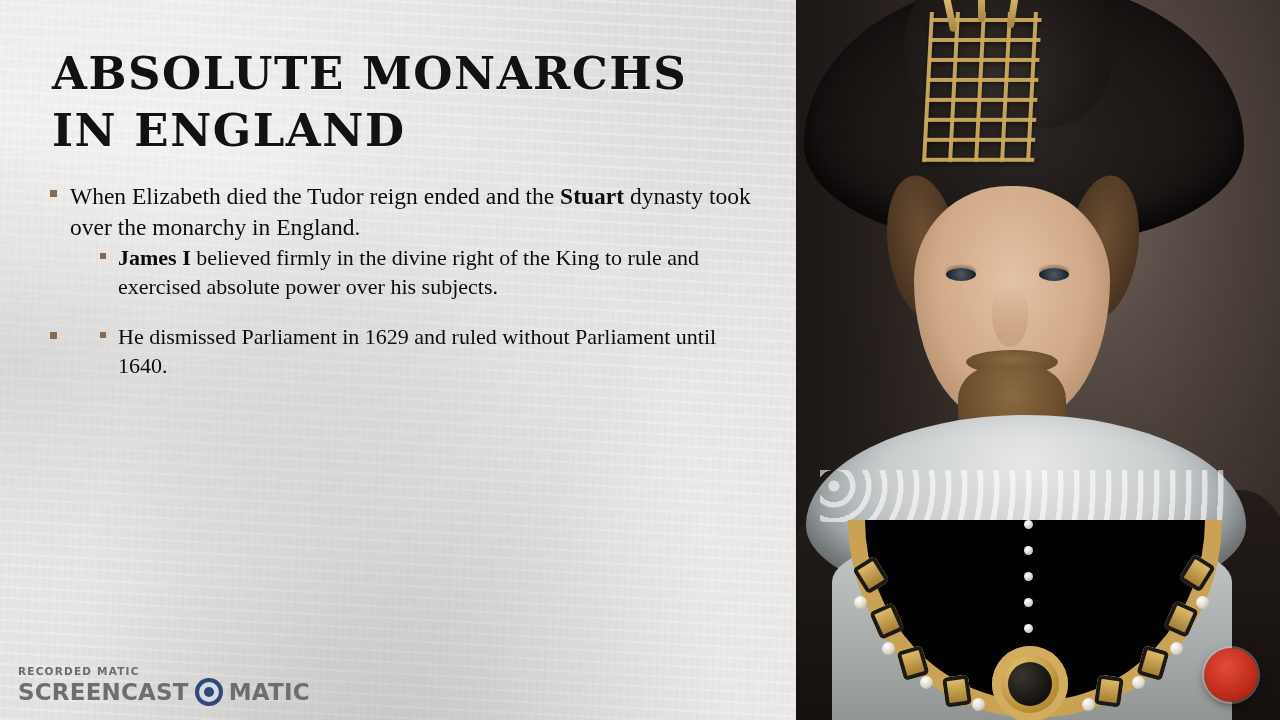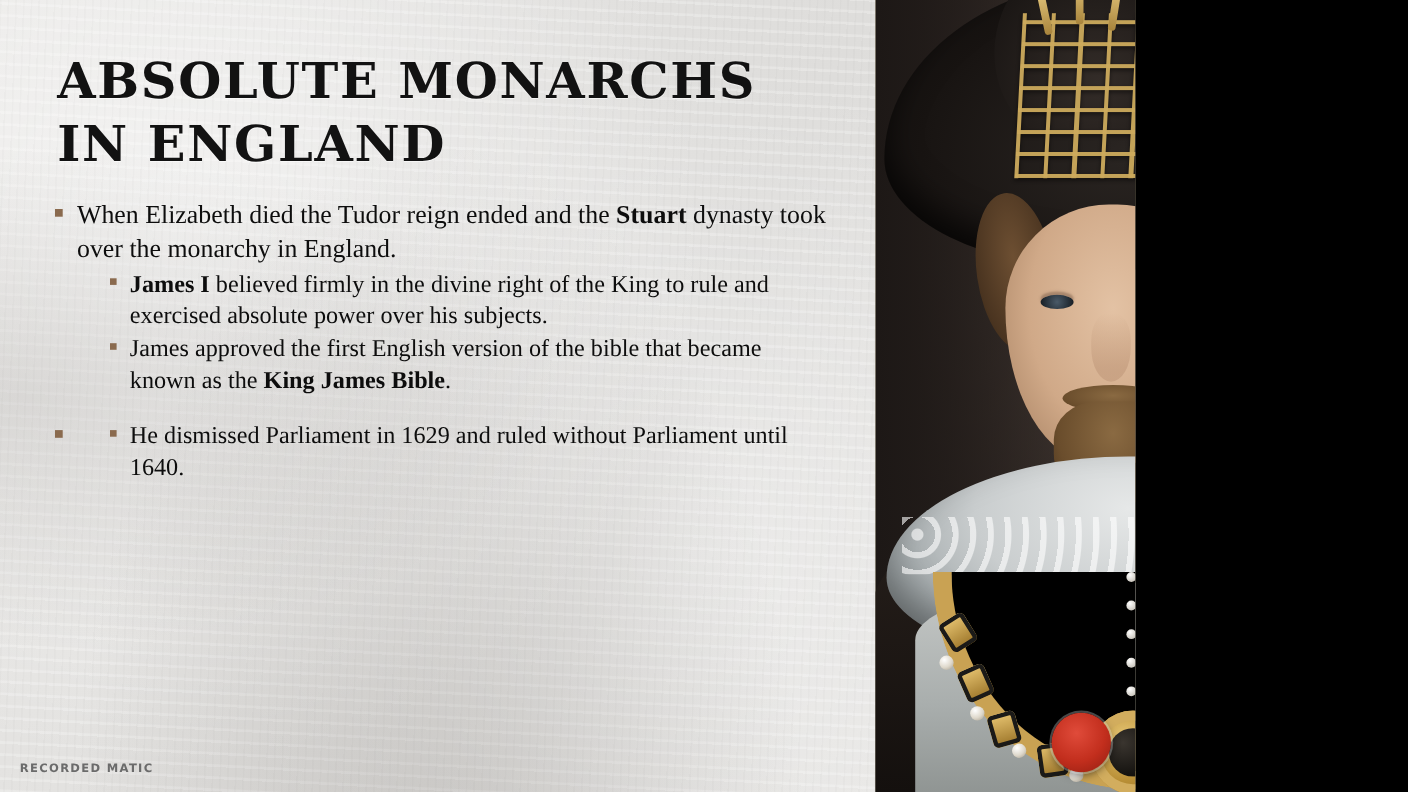--- a/index.html
+++ b/index.html
@@ -2,24 +2,24 @@
 <html><head>
 <meta charset="utf-8">
 <style>
   html, body {
     margin: 0;
     padding: 0;
     background: #000;
   }
   #slide {
     position: relative;
-    width: 1032px;
+    width: 1280px;
     height: 720px;
     overflow: hidden;
-    background: #fef9c3;
+    background: #fde047;
     font-family: "Liberation Serif", serif;
   }
 
   
   #left-panel {
     position: absolute;
     left: 0; top: 0;
     width: 796px;
     height: 720px;
     background:
@@ -393,21 +393,20 @@
 
       <h1 id="slide-title">Absolute Monarchs in England</h1>
 
       <ul class="lvl1" id="bullet-list">
 
       <li>
             <span class="mk"></span>
             <span class="txt">When Elizabeth died the Tudor reign ended and the <b class="hl">Stuart</b> dynasty took over the monarchy in England.</span>
             <ul class="lvl2">
               <li><span class="mk"></span><span class="txt"><b class="hl">James I</b> believed firmly in the divine right of the King to rule and exercised absolute power over his subjects.</span></li>
-              <li><span class="mk"></span><span class="txt">James approved the first English version of the bible that became known as the <b class="hl">King James Bible</b>.</span></li>
             </ul>
           </li>
           <li class="spacer-block" style="padding: 0px;"></li>
           <li>
             <span class="mk"></span>
             <ul class="lvl2">
               <li><span class="mk"></span><span class="txt">He dismissed Parliament in 1629 and ruled without Parliament until 1640.</span></li>
             </ul>
           </li>
         </ul>
@@ -466,17 +465,22 @@
       <div class="btn-dot" style="top:0px;"></div>
       <div class="btn-dot" style="top:26px;"></div>
       <div class="btn-dot" style="top:52px;"></div>
       <div class="btn-dot" style="top:78px;"></div>
       <div class="btn-dot" style="top:104px;"></div>
     </div>
   </div>
 
   <div id="watermark">
     <div class="rec">RECORDED MATIC</div>
+    <div class="brand">
+      <span>SCREENCAST</span>
+      <span class="som-logo"></span>
+      <span>MATIC</span>
+    </div>
   </div>
 
   <div id="record-button"></div>
 
 </div>
 
 </body></html>

